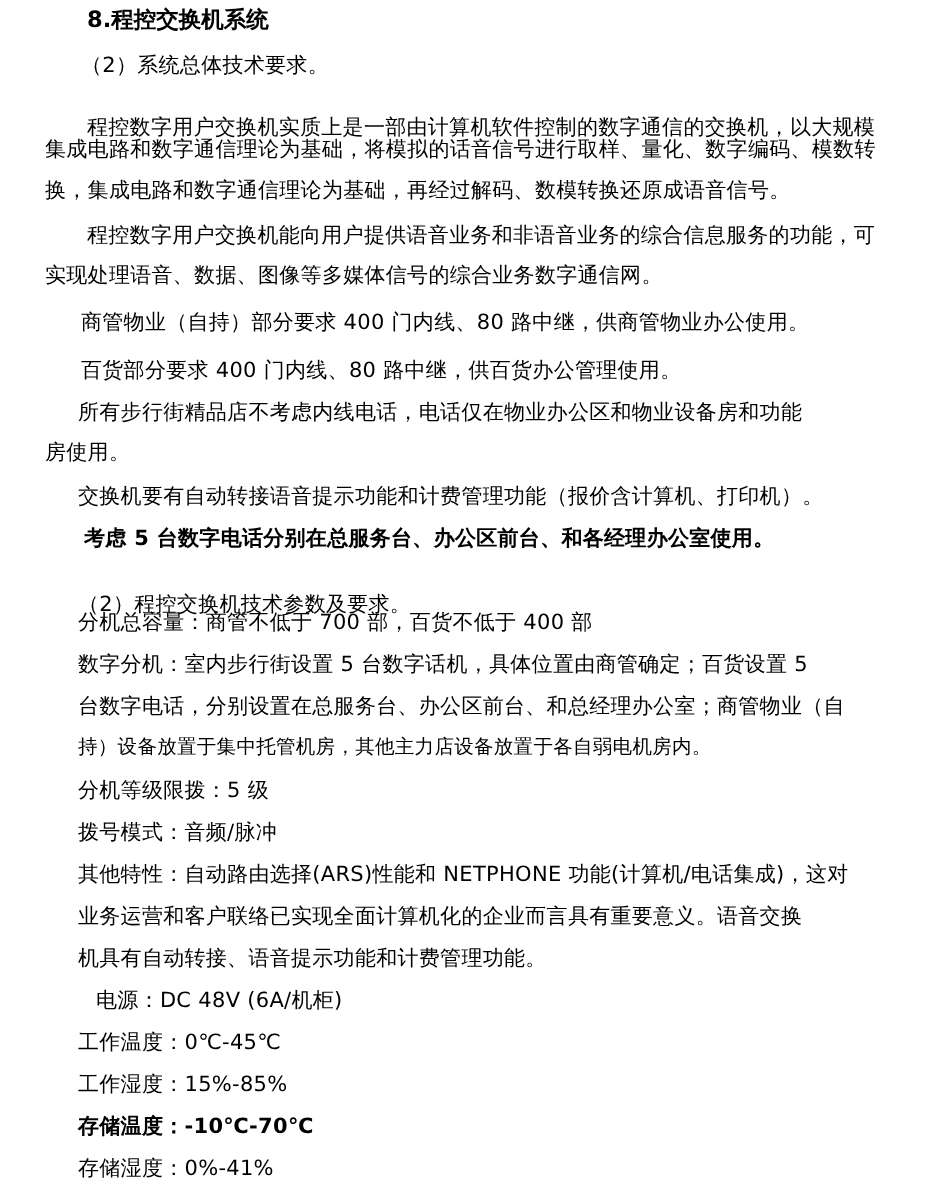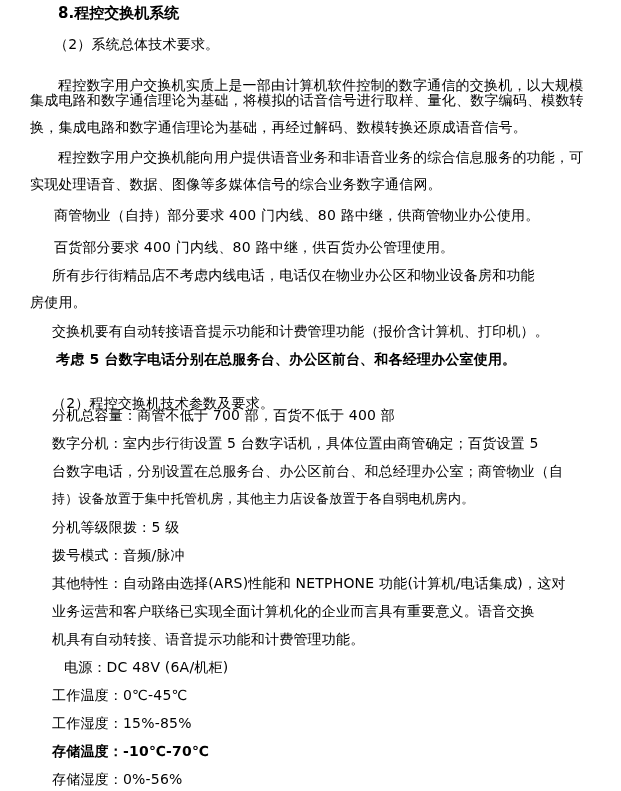--- a/index.html
+++ b/index.html
@@ -74,14 +74,14 @@
   <div class="line" style="top:546px;left:22px;">拨号模式：音频/脉冲</div>
 
   <div class="line" style="top:574px;left:22px;">其他特性：自动路由选择(ARS)性能和 NETPHONE 功能(计算机/电话集成)，这对</div>
   <div class="line" style="top:602px;left:22px;">业务运营和客户联络已实现全面计算机化的企业而言具有重要意义。语音交换</div>
   <div class="line" style="top:630px;left:22px;">机具有自动转接、语音提示功能和计费管理功能。</div>
 
   <div class="line" style="top:658px;left:22px;margin-left:12px;">电源：DC  48V (6A/机柜)</div>
   <div class="line" style="top:686px;left:22px;">工作温度：0℃-45℃</div>
   <div class="line" style="top:714px;left:22px;">工作湿度：15%-85%</div>
   <div class="line" style="top:742px;left:22px;font-weight:bold;">存储温度：-10℃-70℃</div>
-  <div class="line" style="top:770px;left:22px;">存储湿度：0%-56%</div>
+  <div class="line" style="top:770px;left:22px;">存储湿度：0%-41%</div>
 </div>
 
 </body></html>

